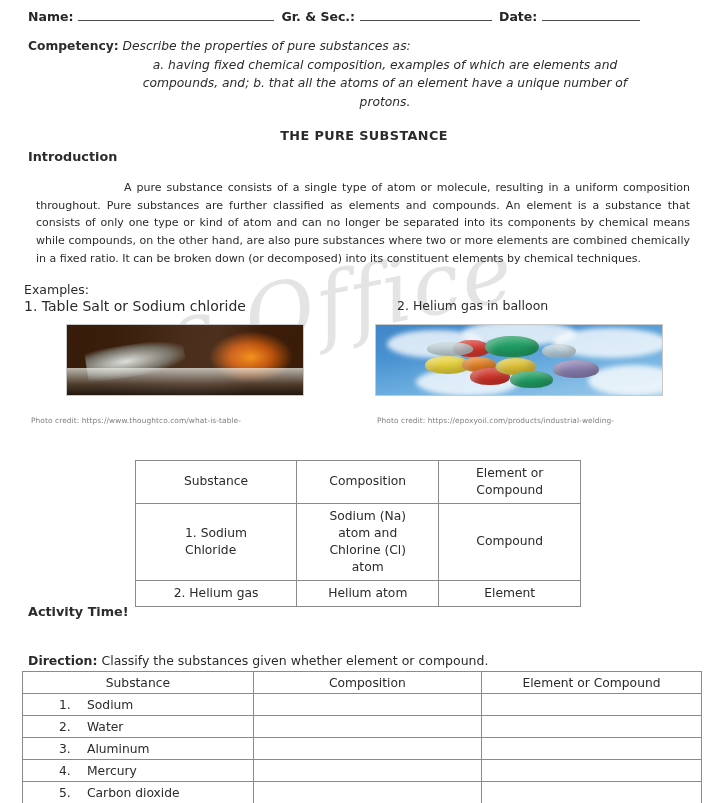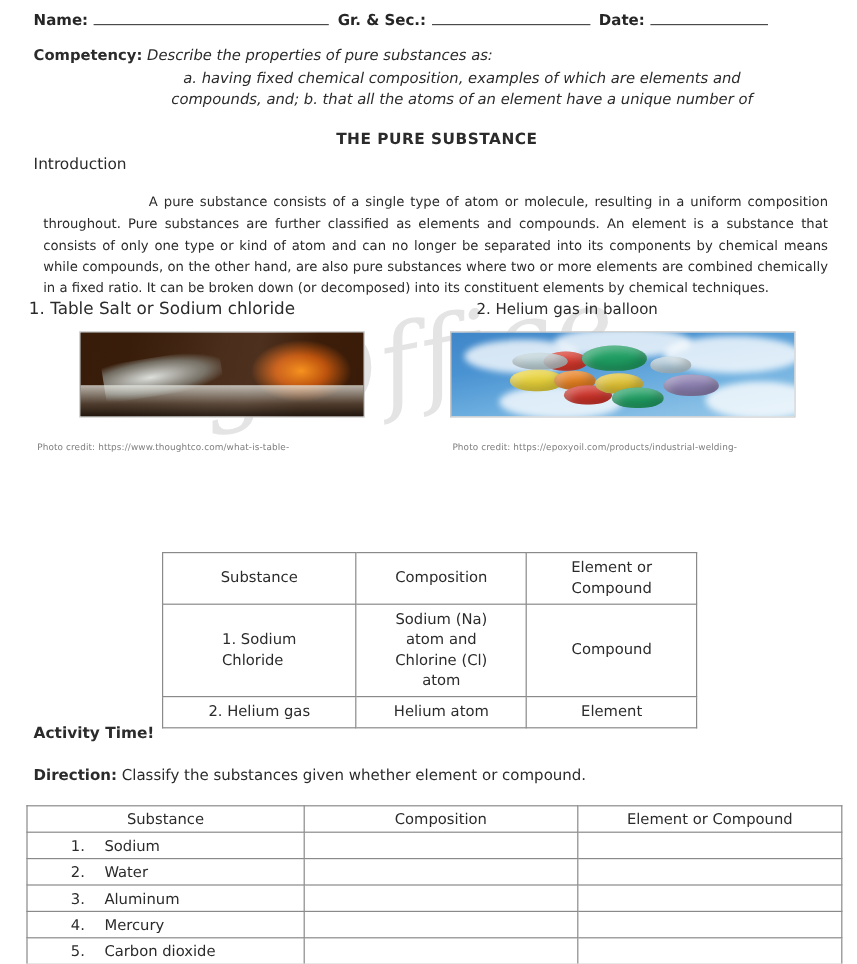--- a/index.html
+++ b/index.html
@@ -87,21 +87,21 @@
     text-align: center;
     font-size: 12.8px;
     font-weight: bold;
     letter-spacing: 0.4px;
     margin: 16px 0 0 14px;
   }
 
   .section-head {
     margin: 6px 0 0 28px;
     font-size: 12.8px;
-    font-weight: normal;
+    font-weight: bold;
   }
 
   .body-par {
     margin: 15px 24px 0 36px;
     font-size: 11px;
     line-height: 1.62;
     text-align: justify;
     text-indent: 88px;
   }
 
@@ -201,21 +201,21 @@
   }
 
   .activity-head {
     position: absolute;
     left: 28px; top: 604px;
     font-size: 12.8px;
     font-weight: bold;
   }
   .direction {
     position: absolute;
-    left: 28px; top: 638px;
+    left: 28px; top: 653px;
     font-size: 12.5px;
   }
   .direction b { font-weight: bold; }
 
   .tbl-activity {
     position: absolute;
     left: 22px;
     top: 671px;
     width: 680px;
   }
@@ -243,27 +243,29 @@
       <span class="lbl">Date:</span>
       <span class="rule r3"></span>
     </div>
 
     <div class="competency">
       <span class="head">Competency:</span>
       <span class="it">Describe the properties of pure substances as:</span>
     </div>
     <div class="comp-indent">a. having fixed chemical composition, examples of which are elements and</div>
     <div class="comp-indent">compounds, and; b. that all the atoms of an element have a unique number of</div>
+    <div class="comp-indent">protons.</div>
 
     <div class="doc-title">THE PURE SUBSTANCE</div>
 
     <div class="section-head">Introduction</div>
 
     <div class="body-par">A pure substance consists of a single type of atom or molecule, resulting in a uniform composition throughout. Pure substances are further classified as elements and compounds. An element is a substance that consists of only one type or kind of atom and can no longer be separated into its components by chemical means while compounds, on the other hand, are also pure substances where two or more elements are combined chemically in a fixed ratio. It can be broken down (or decomposed) into its constituent elements by chemical techniques.</div>
 
+    <div class="examples-label">Examples:</div>
     <div class="ex-row">
       <span class="ex-1">1. Table Salt or Sodium chloride</span>
       <span class="ex-2">2. Helium gas in balloon</span>
     </div>
 
     <div class="img-wrap">
       <div class="photo photo-salt"></div>
       <div class="photo photo-balloons">
         <div class="cloud" style="left:4%;  top:8%;  width:34%; height:40%;"></div>
         <div class="cloud" style="left:30%; top:-6%; width:40%; height:36%;"></div>

